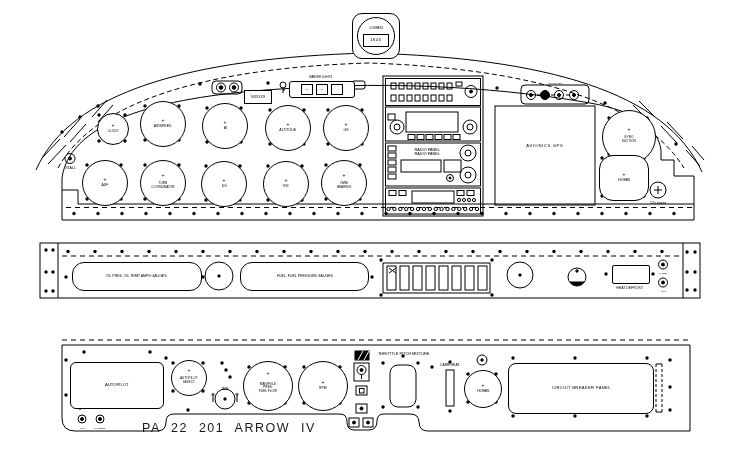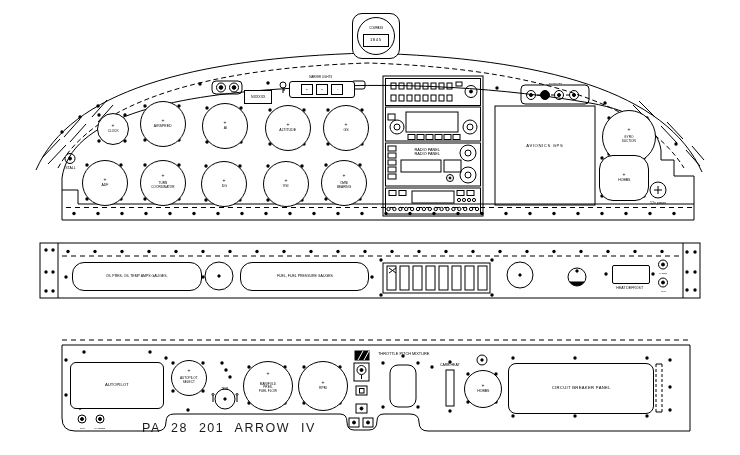--- a/index.html
+++ b/index.html
@@ -575,15 +575,15 @@
 <div class="placard" style="left:508px;top:363px;width:144px;height:49px;border-radius:8px">
   <span class="s s6" style="letter-spacing:.5px">CIRCUIT BREAKER PANEL</span>
 </div>
 <div class="tl" style="left:22px;top:424px">
   <span class="s s36">MIC</span>
 </div>
 <div class="tl" style="left:40px;top:424px">
   <span class="s s36">PHONES</span>
 </div>
 
-<div class="title" style="left:142px;top:421px">PA 28 201 ARROW IV</div>
+<div class="title" style="left:142px;top:421px">PA 22 201 ARROW IV</div>
 
 </div>
 
 </body></html>

